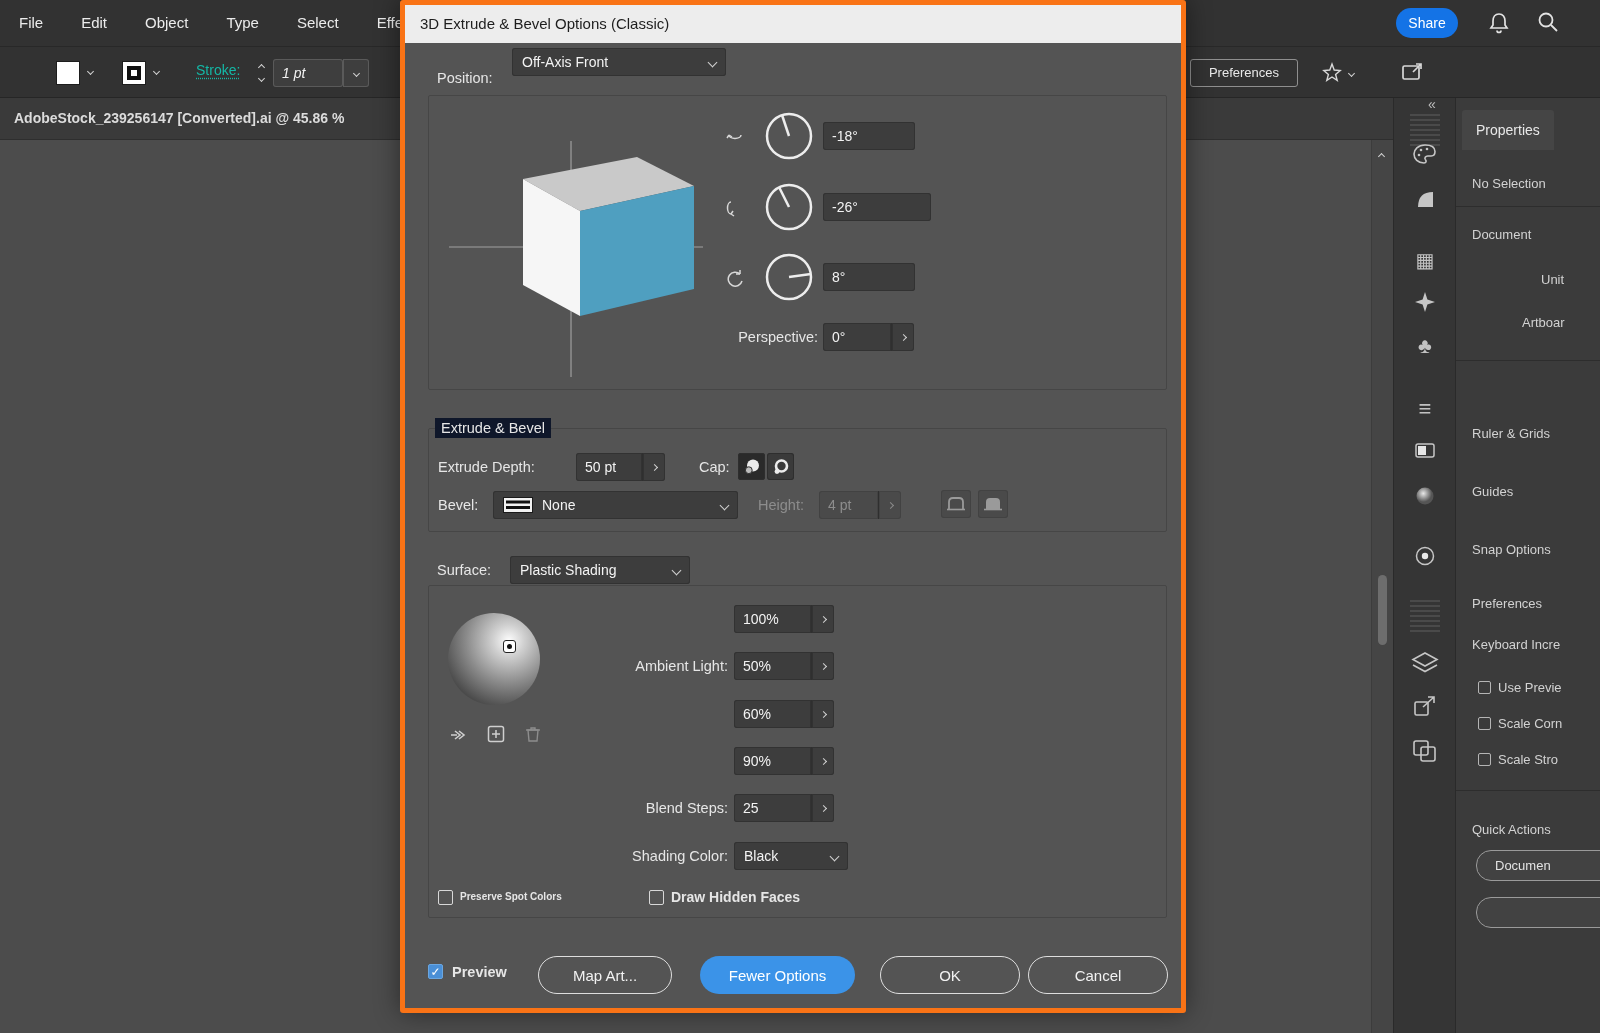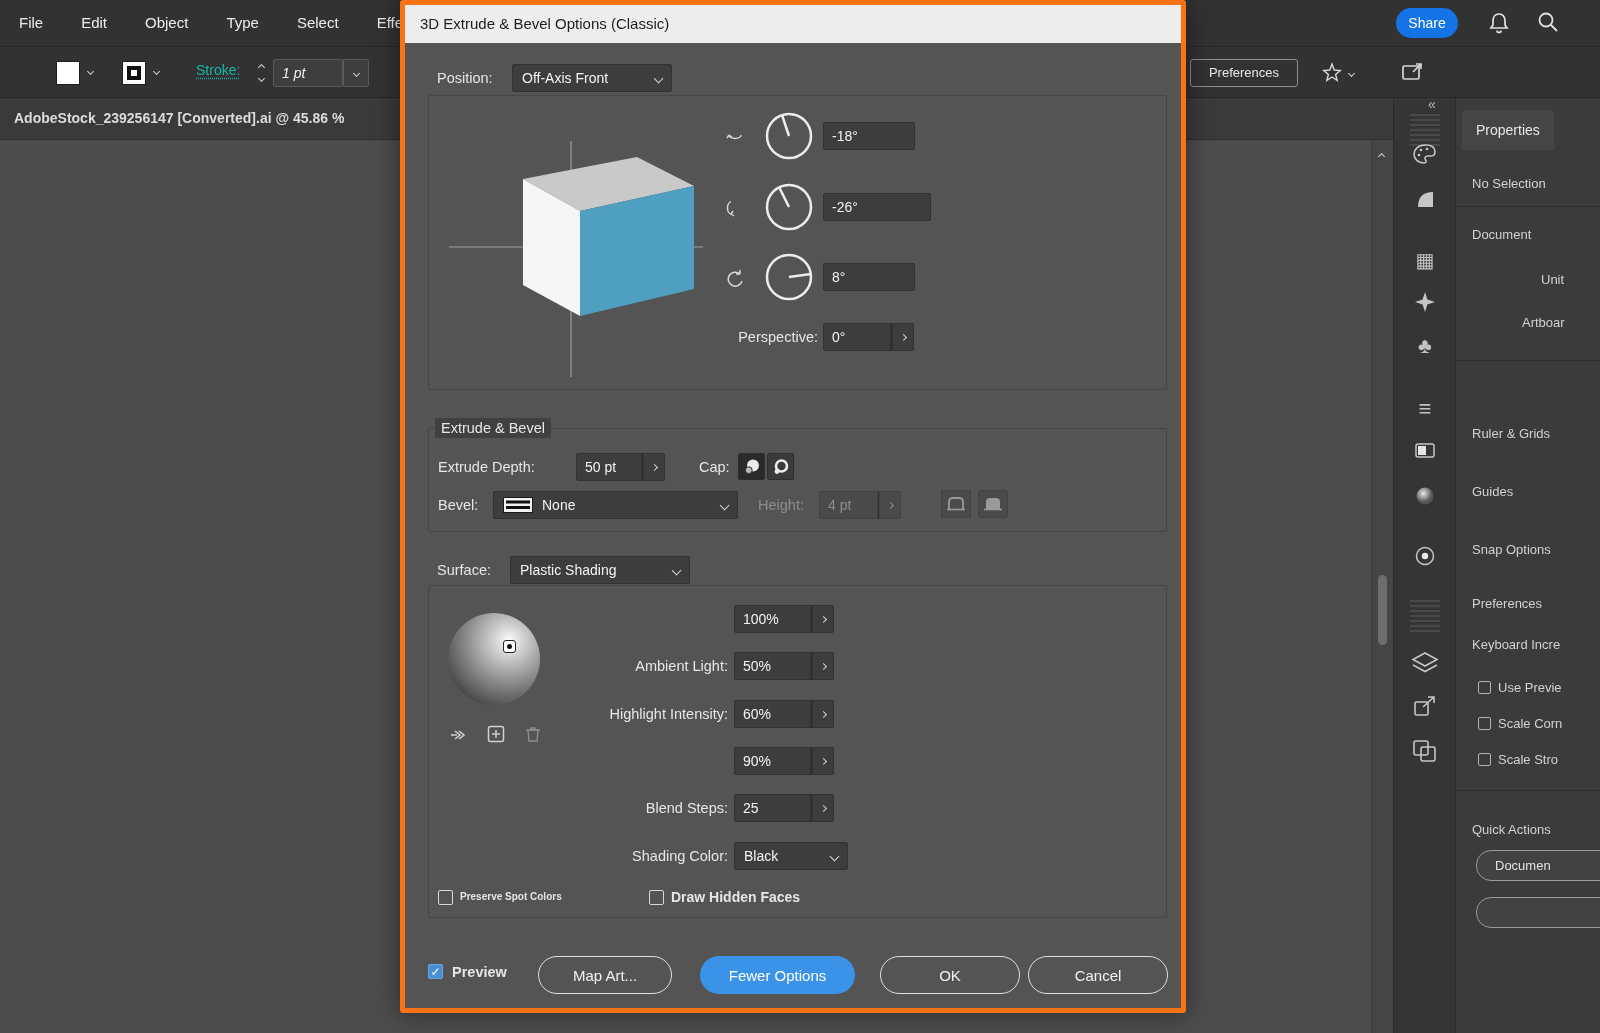--- a/index.html
+++ b/index.html
@@ -69,21 +69,21 @@
     box-shadow:inset 0 0 0 1px #323232; color:#f3f3f3; font-size:14px; line-height:28px; padding:0 9px; white-space:nowrap; }
   .dfield.rounded { border-radius:3px; }
   .dfield.dis { background:#4a4a4a; color:#8d8d8d; box-shadow:inset 0 0 0 1px #424242; }
   .dstep { position:absolute; width:23px; height:28px; background:#3d3d3d; border-left:1px solid #2f2f2f;
     border-radius:0 3px 3px 0; box-shadow:inset 0 0 0 1px #323232; display:flex; align-items:center; justify-content:center; }
   .dstep.dis { background:#4a4a4a; box-shadow:inset 0 0 0 1px #424242; }
   .ddrop { position:absolute; height:28px; background:#3d3d3d; border-radius:3px; box-shadow:inset 0 0 0 1px #323232;
     display:flex; align-items:center; padding:0 10px; color:#f3f3f3; font-size:14px; white-space:nowrap; }
   .ddrop .chev { margin-left:auto; }
   .dgroup { position:absolute; border:1px solid #464646; border-radius:2px; }
-  .dlegend { position:absolute; top:-11px; left:6px; background:#404040; padding:0 6px; color:#e6e6e6; font-size:14.5px; line-height:20px; }
+  .dlegend { position:absolute; top:-11px; left:6px; background:#0f172a; padding:0 6px; color:#e6e6e6; font-size:14.5px; line-height:20px; }
   .capbtn { position:absolute; width:27px; height:27px; background:#3a3a3a; border-radius:3px;
     box-shadow:inset 0 0 0 1px #2e2e2e; display:flex; align-items:center; justify-content:center; }
   .capbtn.selected { background:#2a2a2a; }
   .capbtn.dis { background:#4a4a4a; box-shadow:inset 0 0 0 1px #424242; }
   .dcb { position:absolute; width:15px; height:15px; border:1.5px solid #d8d8d8; border-radius:2px; background:transparent; }
   .dcb.checked { background:#4a8fd6; border-color:#6aa6e0; color:#fff; font-size:12px; line-height:14px; text-align:center; }
   .pill { position:absolute; height:38px; border-radius:19px; border:1.5px solid #dedede;
     color:#f2f2f2; font-size:15px; display:flex; align-items:center; justify-content:center; background:transparent; }
   .pill.primary { background:#3b93e8; border:none; color:#fff; }
   .sphere { position:absolute; width:92px; height:92px; border-radius:50%;
@@ -225,21 +225,21 @@
   </div>
 </div>
 
 <div id="dialog">
   <div id="dialog-titlebar">
     <span>3D Extrude &amp; Bevel Options (Classic)</span>
   </div>
   <div id="dialog-body">
 
     <span class="dlbl abs" style="left:32px;top:21px;">Position:</span>
-    <div class="ddrop" style="left:107px;top:21px;width:160px;">
+    <div class="ddrop" style="left:107px;top:5px;width:214px;">
       <span>Off-Axis Front</span>
         <span class="chev down"></span>
     </div>
 
     <div class="dgroup" style="left:23px;top:52px;width:739px;height:295px;">
 
       <svg class="abs" style="left:12px;top:43px;" width="270" height="240" viewBox="0 0 270 240">
         <line x1="8" y1="108" x2="262" y2="108" stroke="#9f9f9f" stroke-width="1.2"></line>
         <line x1="130" y1="2" x2="130" y2="238" stroke="#9f9f9f" stroke-width="1.2"></line>
         <polygon points="82,40 196,18 253,47 139,72" fill="#c9c9c9"></polygon>
@@ -379,21 +379,20 @@
       <div class="dstep" style="left:382px;top:19px;">
           <span class="chev right sm"></span>
         </div>
 
       <div class="dlbl abs" style="left:40px;top:66px;width:259px;text-align:right;">Ambient Light:</div>
       <div class="dfield" style="left:305px;top:66px;width:77px;"><span>50%</span></div>
       <div class="dstep" style="left:382px;top:66px;">
           <span class="chev right sm"></span>
         </div>
 
-      <div class="dlbl abs" style="left:40px;top:114px;width:259px;text-align:right;">Highlight Intensity:</div>
       <div class="dfield" style="left:305px;top:114px;width:77px;"><span>60%</span></div>
       <div class="dstep" style="left:382px;top:114px;">
           <span class="chev right sm"></span>
         </div>
 
       <div class="dfield" style="left:305px;top:161px;width:77px;"><span>90%</span></div>
       <div class="dstep" style="left:382px;top:161px;">
           <span class="chev right sm"></span>
         </div>
 

